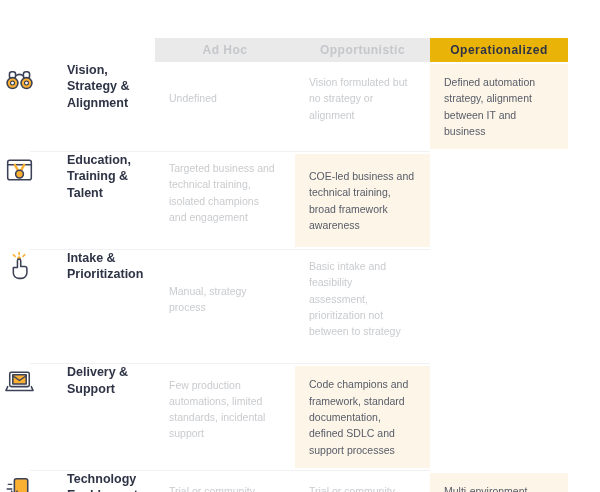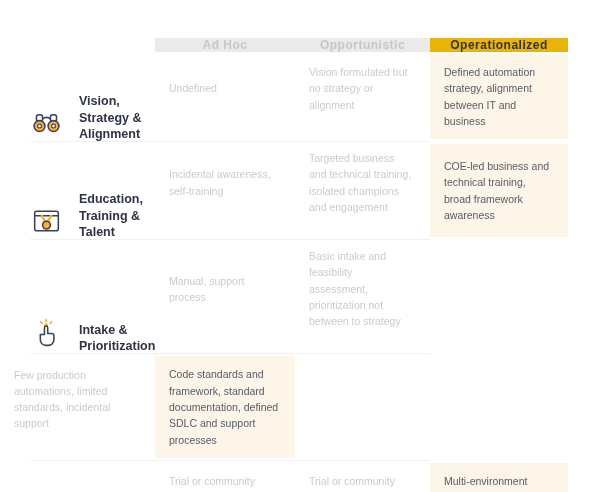--- a/index.html
+++ b/index.html
@@ -9,33 +9,33 @@
     -webkit-font-smoothing:antialiased;
   }
   .matrix{
     width:568px;margin-top:38px;
   }
   .hdr-row,.row{
     display:grid;
     grid-template-columns:155px 140px 135px 138px;
   }
   .hdr{
-    height:14px;display:flex;align-items:center;justify-content:center;
+    height:24px;display:flex;align-items:center;justify-content:center;
     font-weight:700;font-size:12px;letter-spacing:.5px;
   }
   .hdr-muted{background:#EAEAEB;color:#C5C7CA;}
   .hdr-accent{background:#eab308;color:#2F3447;}
   .row{position:relative;min-height:54px;}
   .row::after{
     content:"";position:absolute;left:30px;width:400px;bottom:0;height:1px;
     background:#F1F1F3;
   }
   .row:last-child::after{display:none;}
   .label-cell{
-    display:flex;align-items:flex-end;gap:14px;padding-left:27px;
+    display:flex;align-items:flex-start;gap:29px;
   }
   .icon{width:38px;flex:0 0 38px;display:flex;align-items:center;justify-content:center;}
   .icon svg{width:37px;height:37px;display:block;}
   .label{
     width:86px;color:#2E3346;font-weight:700;font-size:12.5px;line-height:1.3;
   }
   .cell-muted{
     display:flex;align-items:center;
     padding:8px 18px 25px 14px;
     color:#C9CBCE;font-size:10.5px;line-height:1.55;
@@ -85,45 +85,55 @@
       <span class="icon">
         <svg viewBox="0 0 36 36" fill="none" stroke="#3B4156" stroke-width="1.5" stroke-linecap="round" stroke-linejoin="round">
           <rect x="6.5" y="8" width="23" height="19" rx="2"></rect>
           <path d="M6.5 12.5 H29.5"></path>
           <path d="M13.5 12.5 L18 20.5 L22.5 12.5" stroke="#FBB034" stroke-width="2.4"></path>
           <circle cx="18" cy="21.5" r="3.8" fill="#FBB034"></circle>
         </svg>
       </span>
       <span class="label">Education, Training &amp; Talent</span>
     </div>
-    <div class="cell-muted">Incidental awareness, self-training</div>
     <div class="cell-muted">Targeted business and technical training, isolated champions and engagement</div>
     <div class="cell-oper">COE-led business and technical training, broad framework awareness</div>
   </div>
 
   <div class="row">
     <div class="label-cell">
       <span class="icon">
         <svg viewBox="0 0 36 36" fill="none" stroke="#3B4156" stroke-width="1.5" stroke-linecap="round" stroke-linejoin="round">
           <circle cx="17.6" cy="8" r="1.8" fill="#FBB034" stroke="none"></circle>
           <path d="M17.6 4.6 V2.4" stroke="#FBB034" stroke-width="1.6"></path>
           <path d="M13.7 6.2 L12.1 4.6" stroke="#FBB034" stroke-width="1.6"></path>
           <path d="M21.5 6.2 L23.1 4.6" stroke="#FBB034" stroke-width="1.6"></path>
           <path d="M16 17 v-6.6 a1.6 1.6 0 0 1 3.2 0 V16 h3.8 a2.2 2.2 0 0 1 2.2 2.2 v4 a5.4 5.4 0 0 1 -5.4 5.4 h-2.6 a5.2 5.2 0 0 1 -5.2 -5.2 v-5.4 z" fill="#FFFFFF"></path>
         </svg>
       </span>
       <span class="label">Intake &amp; Prioritization</span>
     </div>
-    <div class="cell-muted">Manual, support process</div>
+    <div class="cell-muted">Manual, strategy process</div>
     <div class="cell-muted">Basic intake and feasibility assessment, prioritization not between to strategy</div>
   </div>
 
   <div class="row">
+    <div class="label-cell">
+      <span class="icon">
+        <svg viewBox="0 0 36 36" fill="none" stroke="#3B4156" stroke-width="1.5" stroke-linecap="round" stroke-linejoin="round">
+          <rect x="8.5" y="8" width="19" height="14" rx="1.5" fill="#FFFFFF"></rect>
+          <rect x="11.5" y="10.5" width="13" height="9" fill="#FBB034"></rect>
+          <path d="M11.5 11.5 L18 16 L24.5 11.5" stroke-width="1.3"></path>
+          <path d="M6.5 22 L4.8 25.8 H31.2 L29.5 22"></path>
+        </svg>
+      </span>
+      <span class="label">Delivery &amp; Support</span>
+    </div>
     <div class="cell-muted">Few production automations, limited standards, incidental support</div>
-    <div class="cell-oper">Code standards and framework, standard documentation, defined SDLC and support processes</div>
+    <div class="cell-oper">Code champions and framework, standard documentation, defined SDLC and support processes</div>
   </div>
 
   <div class="row">
     <div class="label-cell">
       <span class="icon">
         <svg viewBox="0 0 36 36" fill="none" stroke="#3B4156" stroke-width="1.5" stroke-linecap="round" stroke-linejoin="round">
           <path d="M7 13 h3.5 M6 17.5 h4.5 M7 22 h3.5" stroke-width="1.3"></path>
           <rect x="13" y="7.5" width="13" height="19" rx="2" fill="#FBB034"></rect>
           <circle cx="13" cy="24" r="3" fill="#FFFFFF" stroke-width="1.3"></circle>
           <path d="M17.3 24 h1.3 M8.7 24 h-1.3 M15.1 27.5 l.7 1.1 M10.9 27.5 l-.7 1.1 M15.1 20.5 l.7 -1.1 M10.9 20.5 l-.7 -1.1" stroke-width="1.3"></path>

